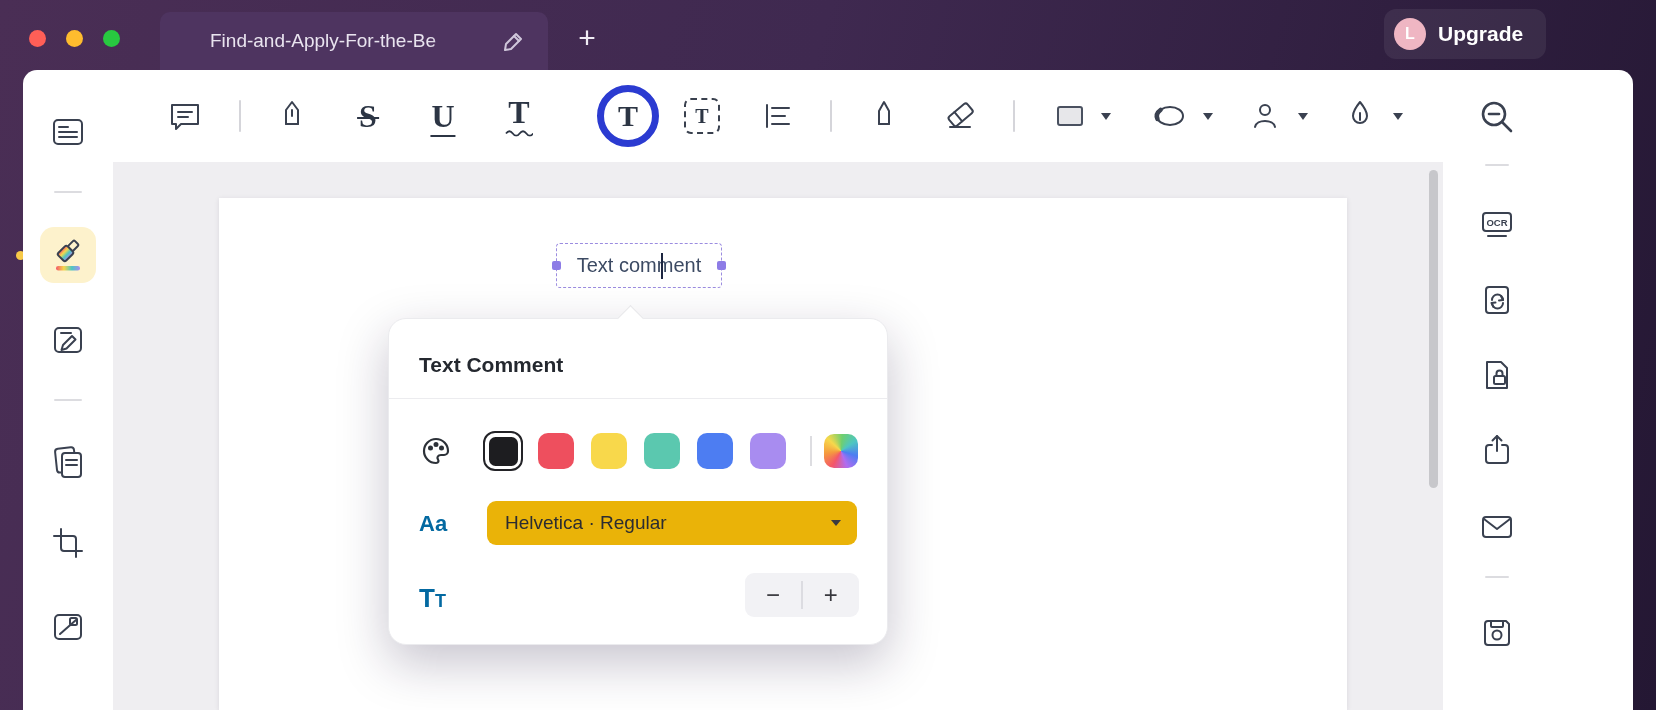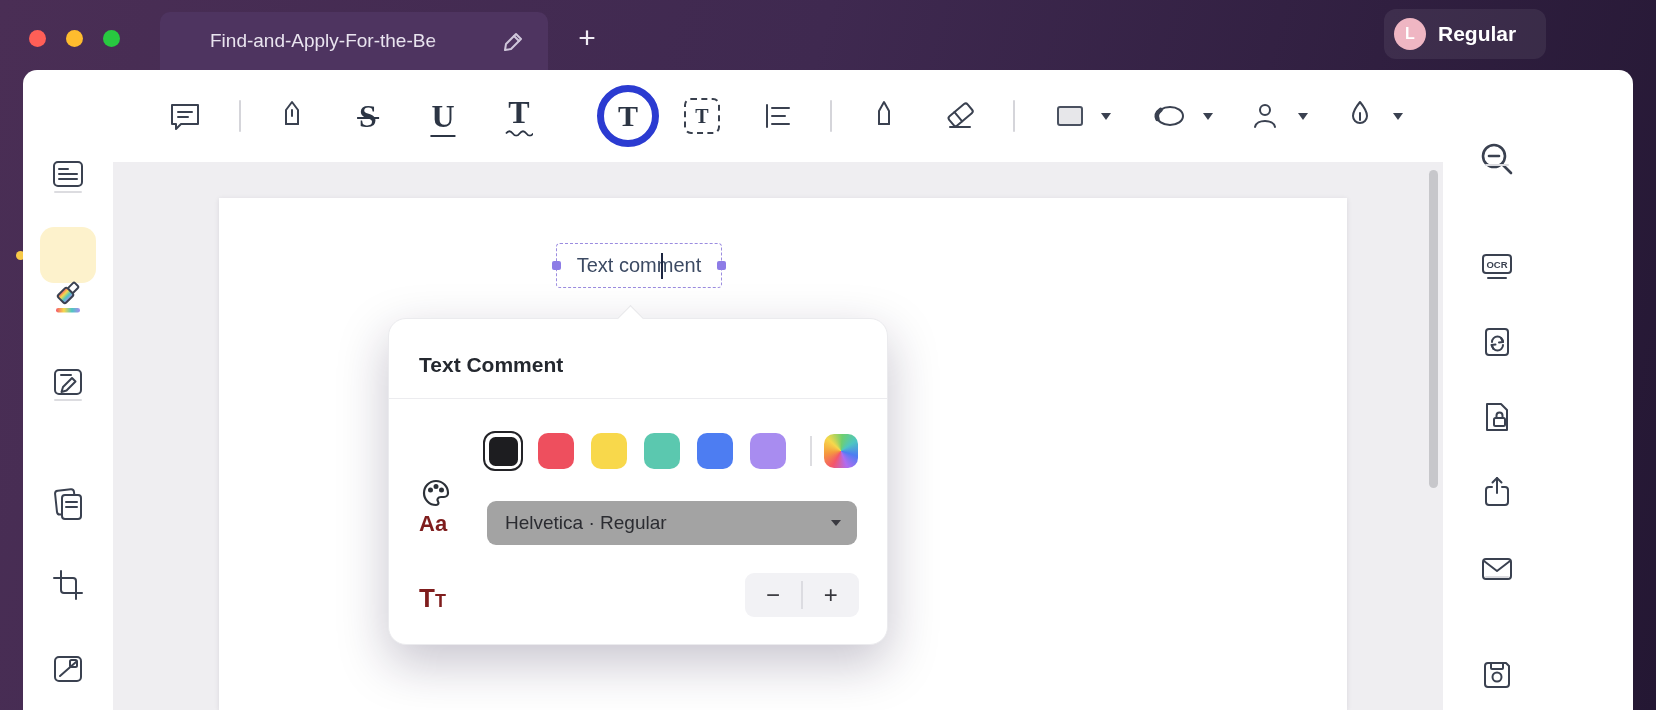--- a/index.html
+++ b/index.html
@@ -31,21 +31,21 @@
   .avatar { width:32px; height:32px; border-radius:50%; margin-left:10px;
     color:#fff; font-size:16px; font-weight:700; display:flex; align-items:center; justify-content:center; }
   .upgrade-label { margin-left:12px; color:#fff; font-size:21px; font-weight:600; }
 
   
   .window { position:absolute; left:23px; top:70px; width:1610px; height:640px;
     background:#ffffff; border-radius:14px 14px 0 0; overflow:hidden; }
 
   
   .rail-divider-h { position:absolute; height:2px; background:#dcdce0; border-radius:1px; }
-  .rail-icon { position:absolute; transform:translate(-50%,-50%); display:flex; justify-content:center;margin-top:42px; }
+  .rail-icon { position:absolute; transform:translate(-50%,-50%); display:flex; justify-content:center; }
   svg.ic { fill:none; stroke:#3a4150; stroke-width:2; stroke-linecap:round; stroke-linejoin:round; }
   .sel-bg { position:absolute; left:17px; top:157px; width:56px; height:56px; background:#fdf2cc; border-radius:14px; }
   .active-dot { position:absolute; left:16px; top:251px; width:9px; height:9px; border-radius:50%; background:#f7c948; }
 
   
   .tool { position:absolute; top:46px; transform:translate(-50%,-50%); display:flex; align-items:center; justify-content:center; cursor:pointer; }
   .tb-divider { position:absolute; top:30px; width:2px; height:32px; background:#d5d5da; border-radius:1px; }
   .lt { font-family:"Liberation Serif", serif; font-weight:700; font-size:32px; color:#2c3544; line-height:1; position:relative; }
   .lt-strike::after { content:""; position:absolute; left:-14%; right:-14%; top:52%; height:2.5px; background:#2c3544; }
   .lt-under::after { content:""; position:absolute; left:-4%; right:-4%; bottom:-5px; height:2.5px; background:#2c3544; }
@@ -73,28 +73,28 @@
   .caret-bar { position:absolute; left:104px; top:9px; width:1.6px; height:26px; background:#1c2540; }
 
   
   .popup { position:absolute; left:365px; top:248px; width:500px; height:327px;
     background:#fff; border:1px solid #ebebee; border-radius:18px;
     box-shadow:0 18px 50px rgba(30,20,60,0.25); z-index:5; }
   .popup-caret { position:absolute; left:232px; top:-10px; width:19px; height:19px; background:#fff;
     border-left:1px solid #e7e7ea; border-top:1px solid #e7e7ea; transform:rotate(45deg); }
   .popup-title { position:absolute; left:30px; top:34px; font-size:21px; font-weight:700; color:#24282f; }
   .popup-divider { position:absolute; left:0; top:79px; width:100%; height:1px; background:#ececef; }
-  .prow-label { position:absolute; color:#7f1d1d; font-weight:700; }
+  .prow-label { position:absolute; color:#0369a1; font-weight:700; }
   .swatch { position:absolute; top:114px; width:36px; height:36px; border-radius:10px; cursor:pointer; }
   .swatch.selected { top:112px; width:40px; height:40px; border:2.5px solid #232327; border-radius:12px;
     padding:3.5px; background-clip:content-box !important; }
   .swatch-divider { position:absolute; left:421px; top:117px; width:1.5px; height:30px; background:#dddde1; }
   .swatch-rainbow { position:absolute; left:435px; top:115px; width:34px; height:34px; border-radius:10px; cursor:pointer;
     background:conic-gradient(from 210deg, #f4566a, #f59a3e, #f7d84b, #6fcf6f, #4ec6c2, #4d7df2, #b06df0, #f4566a); }
-  .dropdown { position:absolute; background:#a3a3a3; border-radius:9px; height:44px;
+  .dropdown { position:absolute; background:#eab308; border-radius:9px; height:44px;
     display:flex; align-items:center; cursor:pointer; }
   .dropdown-text { margin-left:18px; font-size:19px; color:#2b2c31; }
   .dd-chev { position:absolute; right:16px; width:0; height:0;
     border-left:5px solid transparent; border-right:5px solid transparent; border-top:6.5px solid #3a3a40; }
   .stepper { position:absolute; left:356px; top:254px; width:114px; height:44px; background:#f2f2f5; border-radius:9px; display:flex; }
   .step-btn { flex:1; display:flex; align-items:center; justify-content:center; font-size:24px; color:#37373c; cursor:pointer; }
   .step-div { width:1.5px; height:28px; background:#dcdce1; align-self:center; }
   .smallcaps { font-variant:small-caps; }
 </style>
 </head>
@@ -124,21 +124,21 @@
         <path d="M14 5 l5 5 -10 10 -6 1 1 -6 z"></path>
           <path d="M12 7 l5 5"></path>
       </svg>
     </span>
   </div>
 
   <div class="newtab">+</div>
 
   <div class="upgrade-pill">
     <span class="avatar" style="background: rgb(239, 182, 195);">L</span>
-    <span class="upgrade-label">Regular</span>
+    <span class="upgrade-label">Upgrade</span>
   </div>
 </div>
 
 <span class="active-dot"></span>
 
 <div class="window">
 
   <div>
     <span class="rail-icon" style="left:45px; top:62px">
       <svg class="ic" width="36" height="34" viewBox="0 0 36 34">

